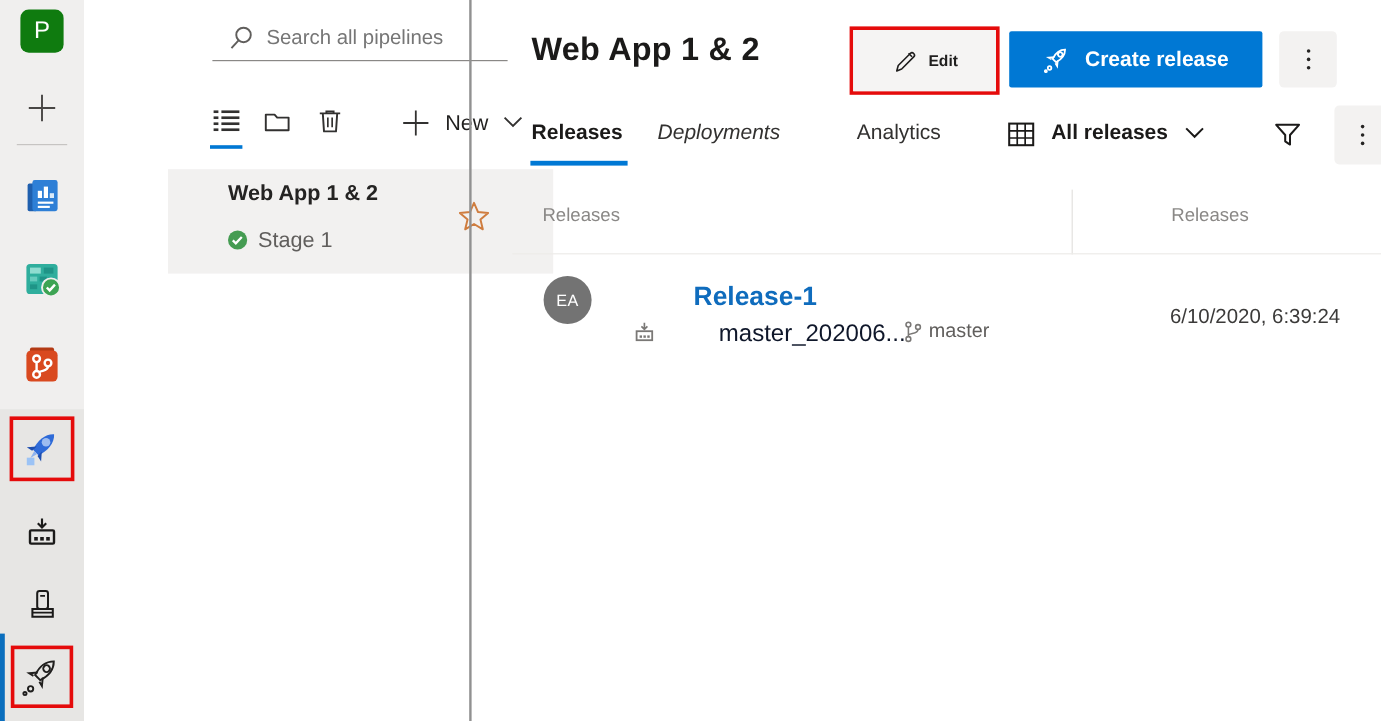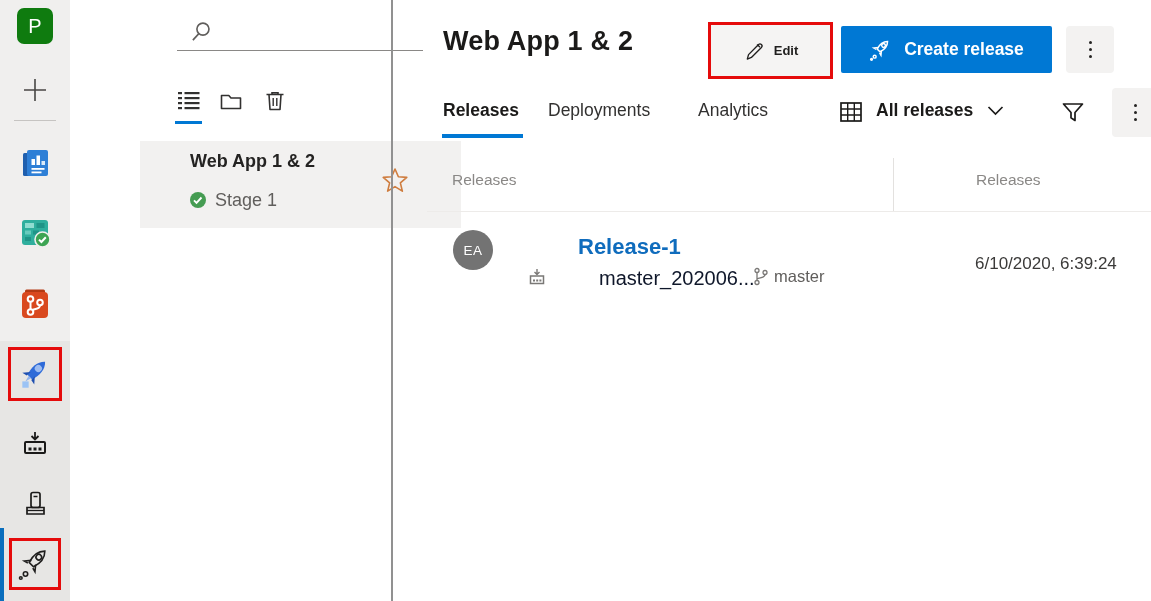--- a/index.html
+++ b/index.html
@@ -59,22 +59,22 @@
               cursor:pointer; font-family:"Liberation Sans",sans-serif; }
   #create-release-label { font-size:17.5px; font-weight:600; color:#fff; }
   .more-btn { background:#f3f2f1; border:none; border-radius:4px; display:flex; flex-direction:column;
               align-items:center; justify-content:center; gap:4px; cursor:pointer; }
   .more-btn i { width:3px; height:3px; border-radius:50%; background:#252423; }
   #more-btn-1 { left:1066px; top:26px; width:48px; height:47px; }
   #more-btn-2 { left:1112px; top:88px; width:46px; height:49px; }
 
   .tab { top:100px; font-size:17.5px; color:#323130; cursor:pointer; }
   #tab-releases { left:443px; font-weight:600; color:#1b1a19; }
-  #tab-deployments { left:548px; }
-  #tab-analytics { left:698px; }
+  #tab-deployments { left:548px;font-style:italic; }
+  #tab-analytics { left:714px; }
   #tab-underline { left:442px; top:134px; width:81px; height:4px; background:#0078d4; }
 
   #grid-ic { left:838px; top:99px; cursor:pointer; }
   #view-dropdown { left:876px; top:100px; display:flex; align-items:center; gap:14px; cursor:pointer;
                    background:transparent; border:none; font-family:"Liberation Sans",sans-serif; }
   #view-dropdown-label { font-size:17.5px; font-weight:600; color:#1b1a19; }
   #filter-btn { left:1060px; top:99px; cursor:pointer; }
 
   #col-divider { left:893px; top:158px; width:1px; height:54px; background:#e3e1df; }
   #header-border { left:427px; top:211px; width:724px; height:1px; background:#edebe9; }
@@ -198,20 +198,21 @@
     </div>
   </nav>
 
   <section id="panel" class="abs">
     <span id="search-ic" class="abs">
       <svg width="23" height="23" viewBox="0 0 24 24">
         <circle cx="13.5" cy="9.5" r="6.3" fill="none" stroke="#605e5c" stroke-width="1.7"></circle>
         <path d="M9 14.5L3 21" stroke="#605e5c" stroke-width="1.7"></path>
       </svg>
     </span>
+    <input id="search-input" class="abs" type="text" placeholder="Search all pipelines" style="">
     <div id="search-underline" class="abs"></div>
 
     <span id="listview-btn" class="abs">
       <svg width="27" height="27" viewBox="0 0 27 27">
         <g fill="#323130">
           <rect x="3" y="6" width="4" height="2.2"></rect>
             <rect x="9.5" y="6" width="15" height="2.2"></rect>
           <rect x="3" y="11" width="4" height="2.2"></rect>
             <rect x="9.5" y="11" width="15" height="2.2"></rect>
           <rect x="3" y="16" width="4" height="2.2"></rect>
@@ -230,20 +231,29 @@
     </span>
 
     <span id="trash-btn" class="abs">
       <svg width="26" height="26" viewBox="0 0 26 26">
         <path d="M4.5 6.5h17M10 6.5V4.8h6v1.7" stroke="#323130" stroke-width="1.6" fill="none"></path>
         <path d="M7 6.5l1 15h10l1-15" stroke="#323130" stroke-width="1.6" fill="none" stroke-linejoin="round"></path>
         <path d="M11.2 10v8M14.8 10v8" stroke="#323130" stroke-width="1.4"></path>
       </svg>
     </span>
 
+    <button id="new-btn" class="abs">
+      <svg width="25" height="25" viewBox="0 0 25 25">
+        <path d="M12.5 2v21M2 12.5h21" stroke="#323130" stroke-width="1.5" fill="none"></path>
+      </svg>
+      <span id="new-label">New</span>
+      <svg width="17" height="12" viewBox="0 0 17 12">
+        <path d="M1.5 2l7 7 7-7" stroke="#323130" stroke-width="1.6" fill="none"></path>
+      </svg>
+    </button>
 
     <div id="pipeline-item" class="abs">
       <div id="pipeline-item-title" class="abs" style="left:50px; top:10px;">Web App 1 &amp; 2</div>
       <span id="stage-check" class="abs" style="left:49px; top:50px;">
         <svg width="18" height="18" viewBox="0 0 18 18">
           <circle cx="9" cy="9" r="8" fill="#459c52"></circle>
           <path d="M5 9.3l2.5 2.5 5-5.3" stroke="#fff" stroke-width="1.9" fill="none"></path>
         </svg>
       </span>
       <span id="pipeline-item-stage" class="abs" style="left:75px; top:49px;">Stage 1</span>

